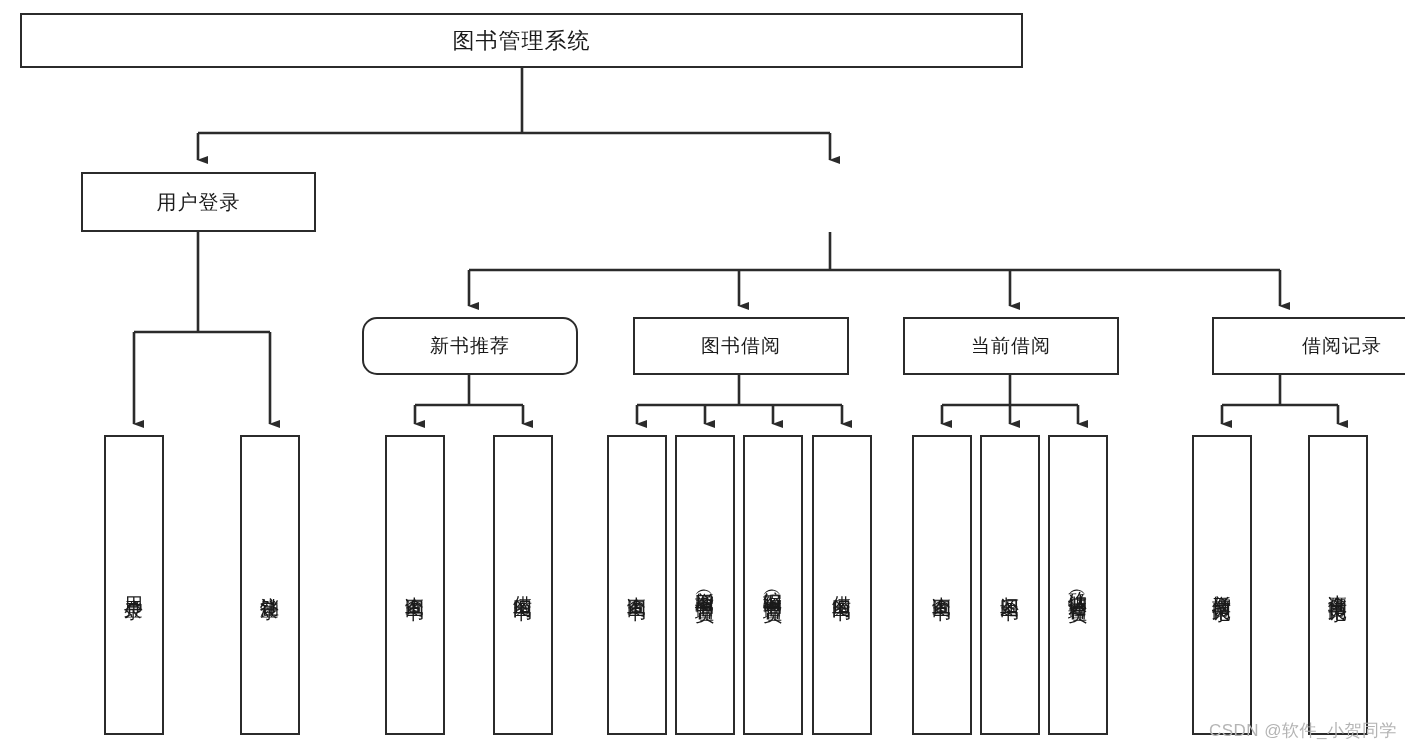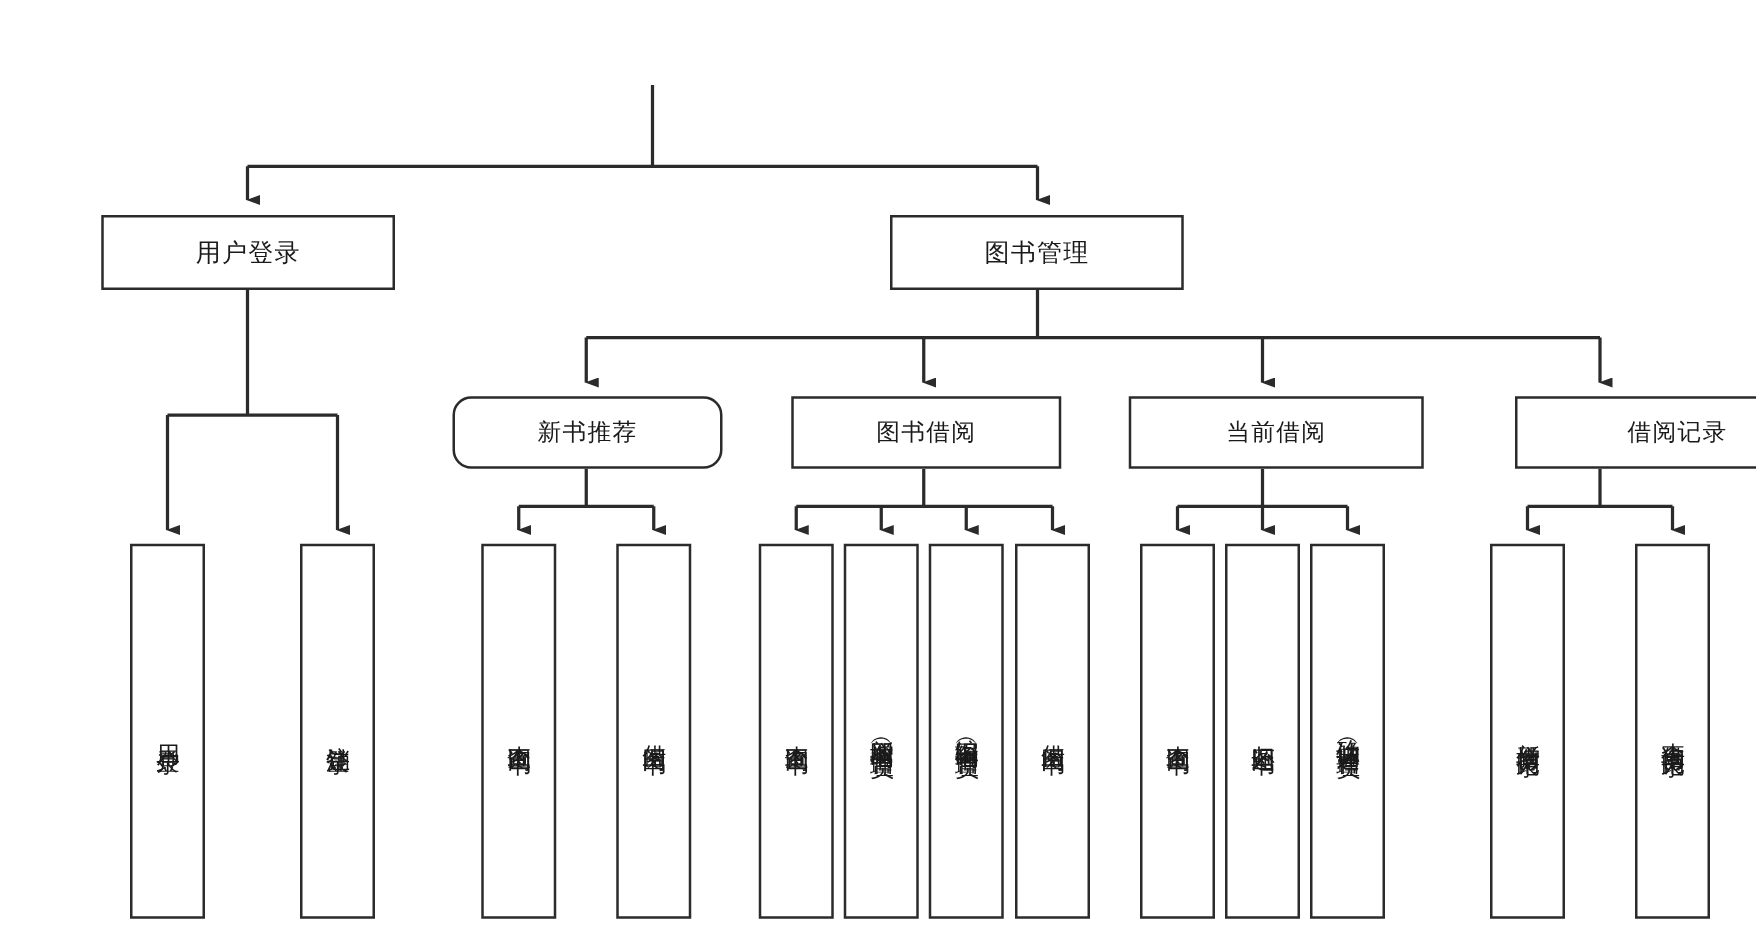--- a/index.html
+++ b/index.html
@@ -124,38 +124,38 @@
       <line x1="1010" y1="405" x2="1010" y2="424" marker-end="url(#arrowhead)"></line>
       <line x1="1078" y1="405" x2="1078" y2="424" marker-end="url(#arrowhead)"></line>
 
       <line x1="1280" y1="375" x2="1280" y2="405"></line>
       <line x1="1222" y1="405" x2="1338" y2="405"></line>
       <line x1="1222" y1="405" x2="1222" y2="424" marker-end="url(#arrowhead)"></line>
       <line x1="1338" y1="405" x2="1338" y2="424" marker-end="url(#arrowhead)"></line>
     </g>
   </svg>
 
+  <div class="node node-root" style="left:20px; top:13px; width:1003px; height:55px;">
+    <span>图书管理系统</span>
+  </div>
 
   <div class="node node-l1" style="left:81px; top:172px; width:235px; height:60px;">
     <span>用户登录</span>
   </div>
 
-  <div class="node node-l1" style="left:712px; top:172px; width:235px; height:60px;">
-    <span>图书管理</span>
-  </div>
 
   <div class="node node-l2" style="left:362px; top:317px; width:216px; height:58px;border-radius:15px;">
     <span>新书推荐</span>
   </div>
 
   <div class="node node-l2" style="left:633px; top:317px; width:216px; height:58px;text-align:center;">
     <span>图书借阅</span>
   </div>
 
-  <div class="node node-l2" style="left:903px; top:317px; width:236px; height:58px;">
+  <div class="node node-l2" style="left:903px; top:317px; width:216px; height:58px;">
     <span>当前借阅</span>
   </div>
 
   <div class="node node-l2" style="left:1212px; top:317px; width:216px; height:58px;padding-left:44px;">
     <span>借阅记录</span>
   </div>
 
   <div class="node node-leaf" style="left:104px; top:435px; width:60px; height:300px;">
     <span class="leaf-label">用户登录</span>
   </div>
@@ -201,14 +201,15 @@
   </div>
 
   <div class="node node-leaf" style="left:1192px; top:435px; width:60px; height:300px;">
     <span class="leaf-label">新增借阅记录</span>
   </div>
 
   <div class="node node-leaf" style="left:1308px; top:435px; width:60px; height:300px;">
     <span class="leaf-label">查询借阅记录</span>
   </div>
 
+  <div id="watermark">CSDN @软件_小贺同学</div>
 
 </div>
 
 </body></html>

